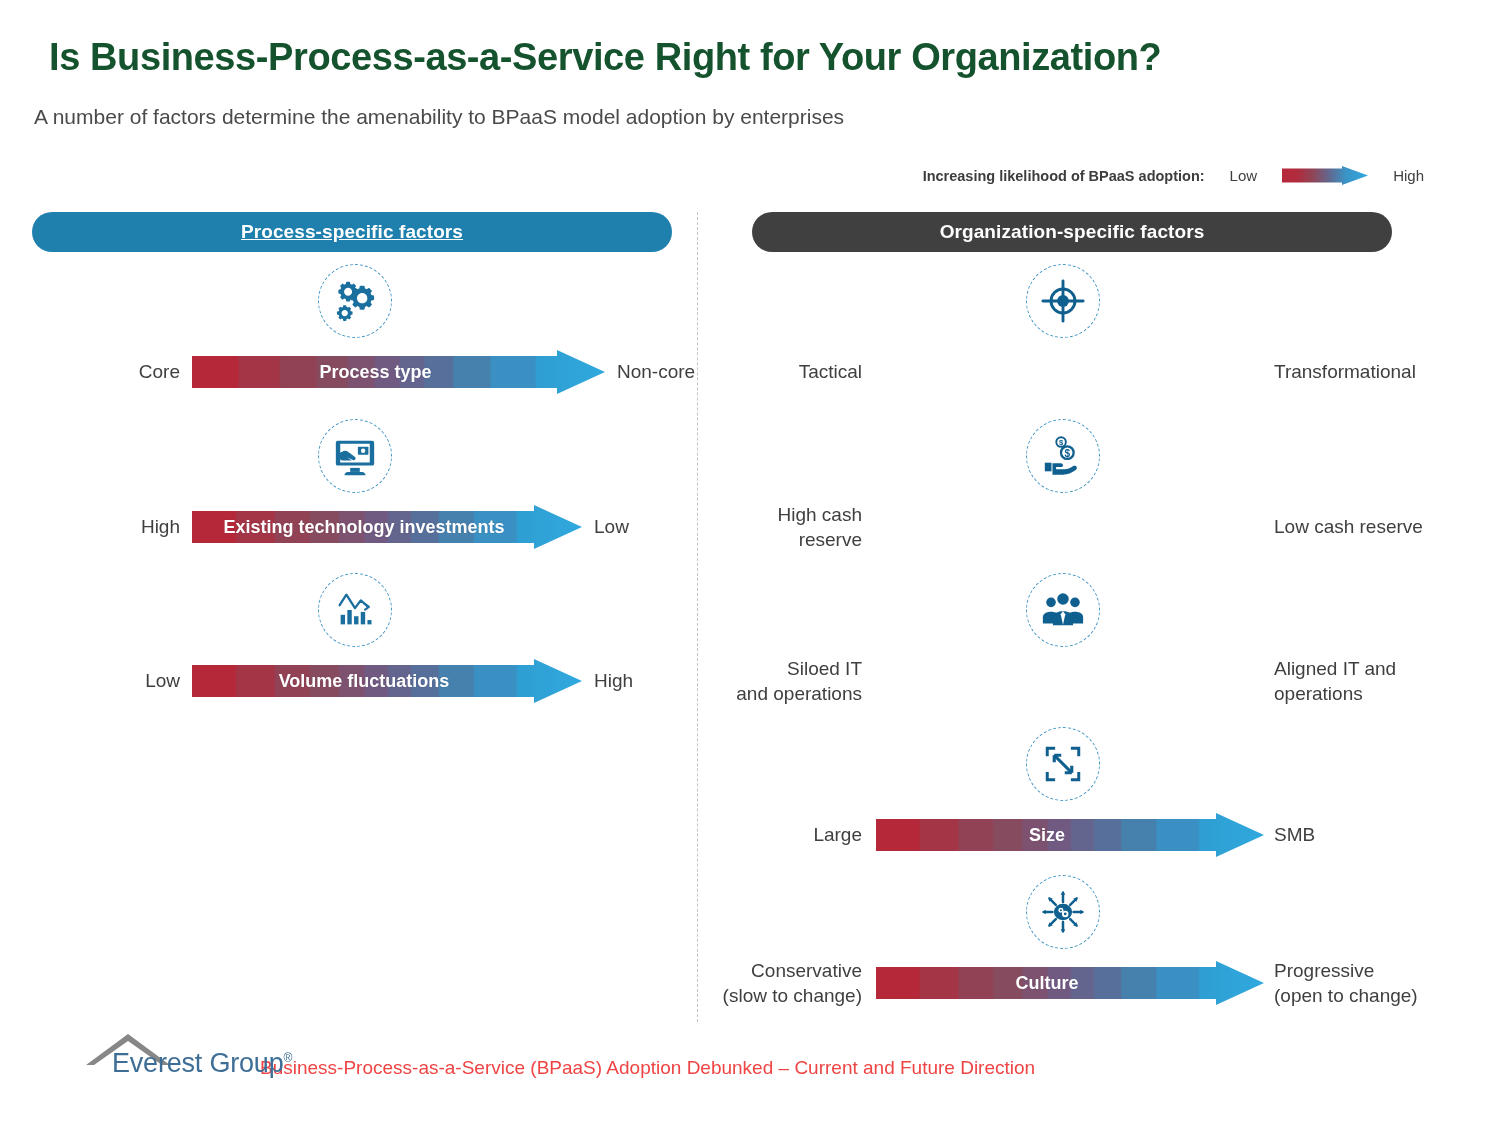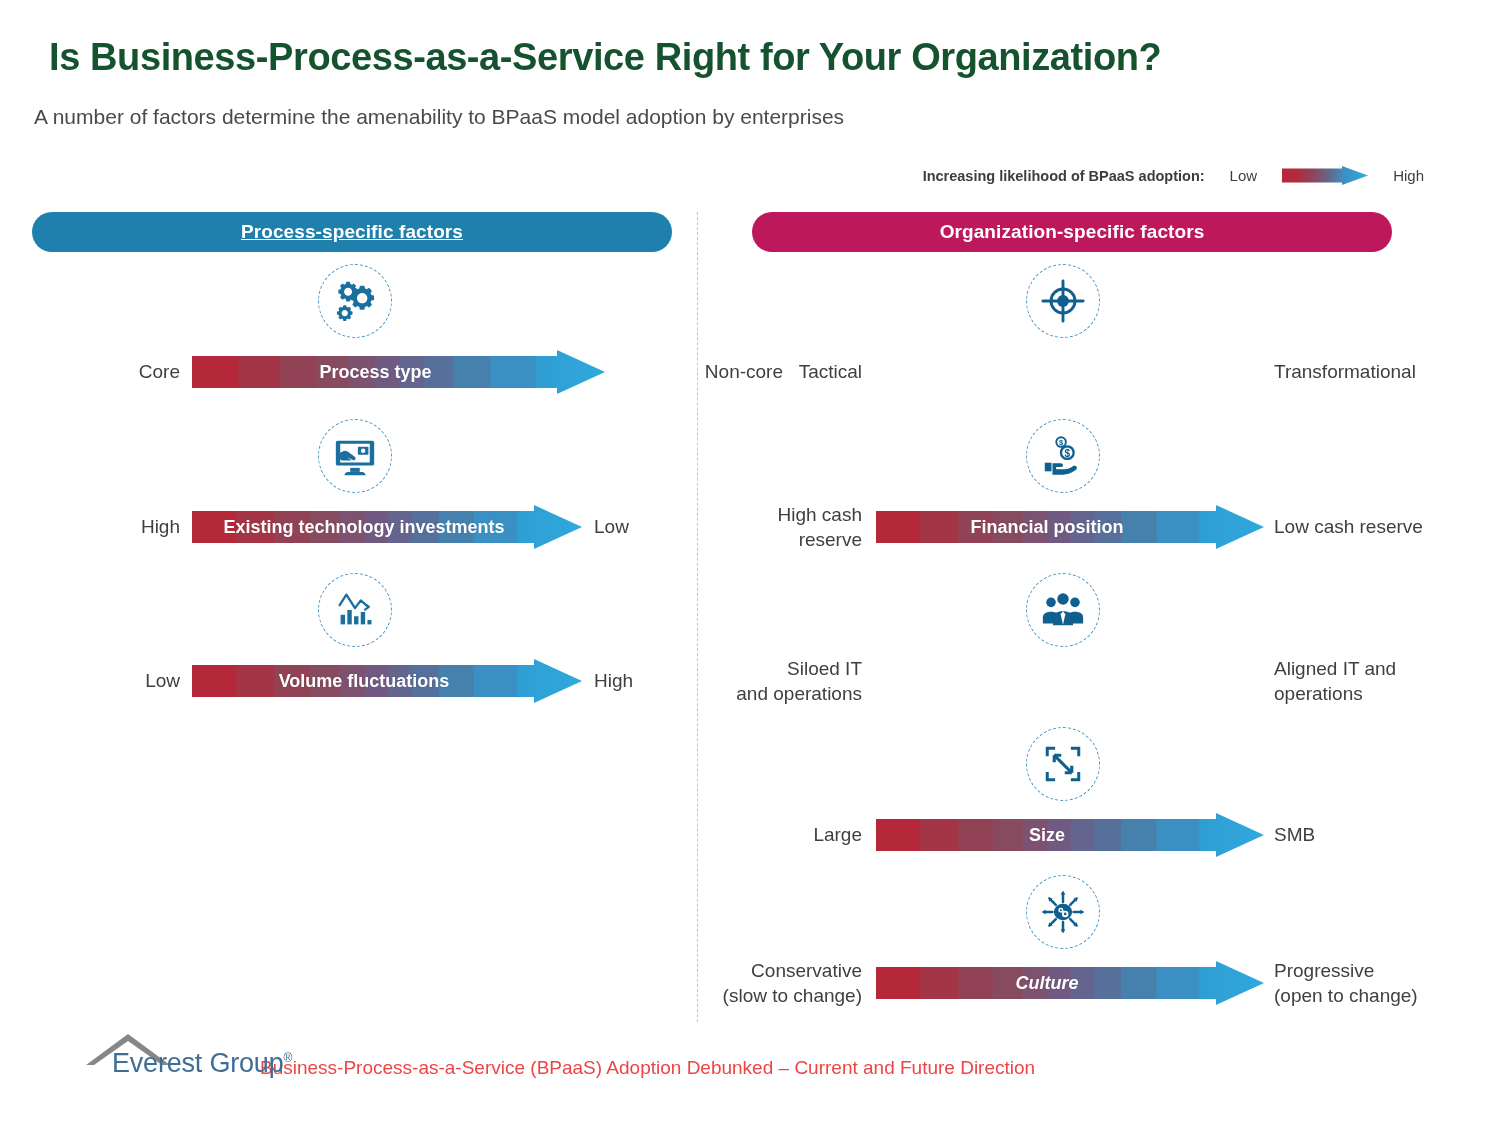--- a/index.html
+++ b/index.html
@@ -76,21 +76,21 @@
     border-radius: 20px;
     display: flex;
     align-items: center;
     justify-content: center;
     color: #ffffff;
     font-size: 19px;
     font-weight: bold;
     letter-spacing: 0.1px;
   }
   .col-head.light { background: #1f80ae; text-decoration: underline; }
-  .col-head.dark  { background: #be185d; }
+  .col-head.dark  { background: #404040; }
 
   .divider {
     position: absolute;
     left: 697px;
     top: 212px;
     width: 0;
     height: 810px;
     border-left: 1px dashed #c4c4c4;
   }
 
@@ -262,21 +262,21 @@
     </div>
     <div class="end-label left" style="left:0; width:148px;">
       <span>Core</span>
     </div>
     <div class="arrow-wrap" style="left:160px; width:413px;">
       <svg class="arrow-shape" viewBox="0 0 413 44" preserveAspectRatio="none">
         <path d="M0,6 L365,6 L365,0 L413,22 L365,44 L365,38 L0,38 Z" fill="url(#bargrad)"></path>
       </svg>
       <div class="arrow-text">Process type</div>
     </div>
-    <div class="end-label right" style="left:551px; width:200px;align-items:flex-end;">
+    <div class="end-label right" style="left:585px; width:200px;">
       <span>Non-core</span>
     </div>
   </div>
 </div>
 
 <div class="row" style="left:32px; top:419px; width:640px;">
   <div class="row-inner">
     <div class="icon-badge" style="left:286px;">
       <svg width="46" height="46" viewBox="0 0 48 48" fill="#1a6f9e">
         <path d="M6 8h36a2 2 0 0 1 2 2v22a2 2 0 0 1-2 2H6a2 2 0 0 1-2-2V10a2 2 0 0 1 2-2zm2.6 3.2v19.6h30.8V11.2H8.6z"></path>
@@ -363,26 +363,20 @@
         <text x="22" y="13" font-size="8" font-family="Liberation Sans, sans-serif" font-weight="bold" text-anchor="middle" fill="#0f5f8f">$</text>
         <circle cx="28.5" cy="20.5" r="6.6" fill="none" stroke="#0f5f8f" stroke-width="2.4"></circle>
         <text x="28.5" y="25" font-size="10.5" font-family="Liberation Sans, sans-serif" font-weight="bold" text-anchor="middle" fill="#0f5f8f">$</text>
         <path d="M5 31h7v9H5z"></path>
         <path d="M13 31.5c2.8 0 5.6 0 8.4.1 1.6 0 2.6.8 2.6 2s-1 2-2.6 2h-4.6v2.2h8.6c3.6 0 6-1.2 8.9-3.1 1.6-1 3.4-.5 4 .9.5 1.2 0 2.4-1.4 3.3-4.2 2.7-8 4.6-12.9 4.6H13V31.5z"></path>
       </svg>
     </div>
     <div class="end-label left" style="left:0; width:110px;">
       <span>High cash</span>
       <span>reserve</span>
-    </div>
-    <div class="arrow-wrap" style="left:124px; width:388px;">
-      <svg class="arrow-shape" viewBox="0 0 388 44" preserveAspectRatio="none">
-        <path d="M0,6 L340,6 L340,0 L388,22 L340,44 L340,38 L0,38 Z" fill="url(#bargrad)"></path>
-      </svg>
-      <div class="arrow-text">Financial position</div>
     </div>
     <div class="end-label right" style="left:522px; width:230px;">
       <span>Low cash reserve</span>
     </div>
   </div>
 </div>
 
 <div class="row" style="left:752px; top:573px; width:690px;">
   <div class="row-inner">
     <div class="icon-badge" style="left:274px;">
@@ -467,21 +461,21 @@
         <g fill="#0f5f8f" stroke="none">
           <circle cx="21.8" cy="22.2" r="1.1"></circle>
           <circle cx="26.3" cy="26" r="1.4"></circle>
         </g>
       </svg>
     </div>
     <div class="end-label left" style="left:-112px; width:222px;">
       <span>Conservative</span>
       <span>(slow to change)</span>
     </div>
-    <div class="arrow-wrap" style="left:124px; width:388px;font-style:italic;">
+    <div class="arrow-wrap" style="left:124px; width:388px;">
       <svg class="arrow-shape" viewBox="0 0 388 44" preserveAspectRatio="none">
         <path d="M0,6 L340,6 L340,0 L388,22 L340,44 L340,38 L0,38 Z" fill="url(#bargrad)"></path>
       </svg>
       <div class="arrow-text">Culture</div>
     </div>
     <div class="end-label right" style="left:522px; width:240px;">
       <span>Progressive</span>
       <span>(open to change)</span>
     </div>
   </div>

